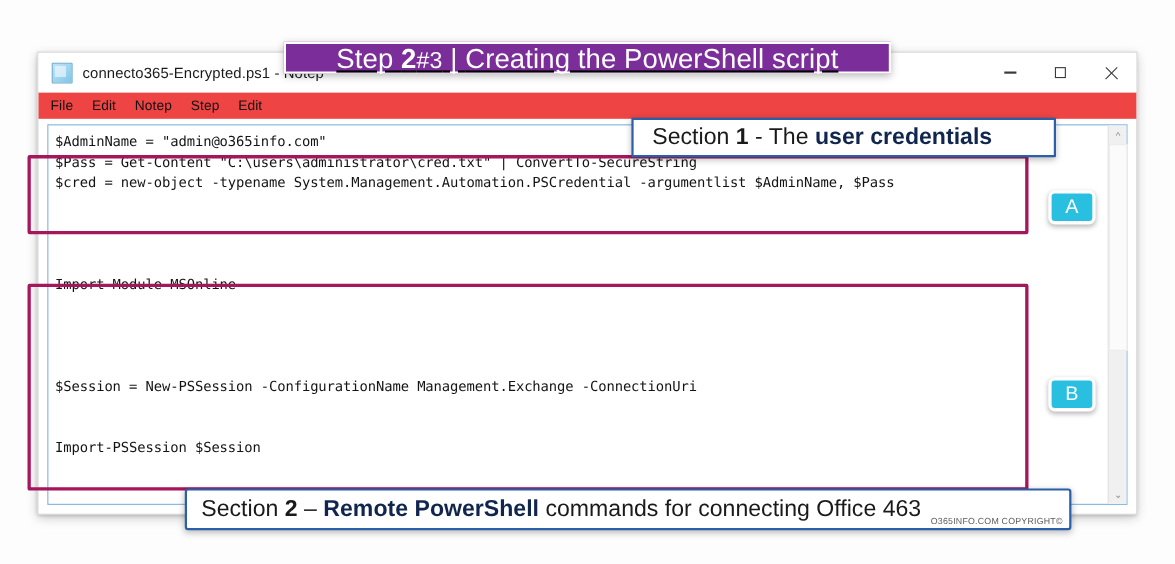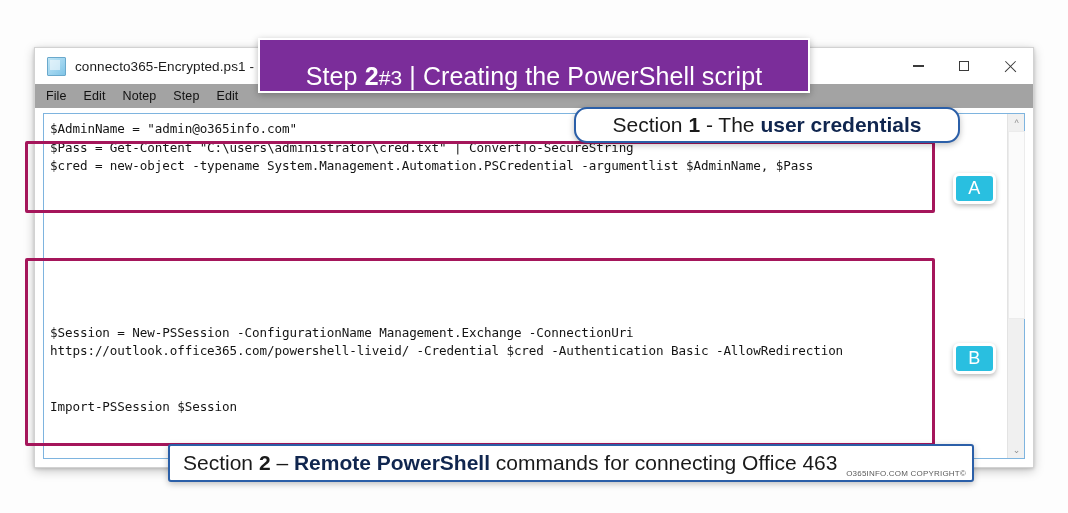--- a/index.html
+++ b/index.html
@@ -47,21 +47,21 @@
   .np-ctrl .min{display:block;width:11px;height:1.4px;background:#3a3a3a;}
   .np-ctrl .max{display:block;width:10px;height:10px;border:1.4px solid #3a3a3a;box-sizing:border-box;}
   .np-ctrl .cls{position:relative;width:13px;height:13px;}
   .np-ctrl .cls:before,.np-ctrl .cls:after{
     content:"";position:absolute;left:-1px;top:6px;width:15px;height:1.4px;background:#3a3a3a;
   }
   .np-ctrl .cls:before{transform:rotate(45deg);}
   .np-ctrl .cls:after{transform:rotate(-45deg);}
 
   .np-menubar{
-    height:24px;display:flex;align-items:center;padding-left:11px;background:#a3a3a3;
+    height:24px;display:flex;align-items:center;padding-left:11px;background:#ef4444;
   }
   .np-menu{
     font-size:12.5px;color:#111111;margin-right:17px;letter-spacing:.1px;
   }
 
   .np-body{
     position:absolute;left:8px;right:8px;top:65px;bottom:8px;
     border:1px solid #7eb4df;background:#ffffff;box-sizing:border-box;
   }
   .np-text{
@@ -85,44 +85,45 @@
     color:#8e8e8e;font-size:9px;
   }
   .np-scroll .arrow.bottom{position:absolute;bottom:0;left:0;}
   .np-scroll .thumb{
     position:absolute;left:0;top:17px;width:17px;height:188px;background:#fbfbfb;
     border:1px solid #ececec;box-sizing:border-box;
   }
 
   
   .step-banner{
-    position:absolute;left:258px;top:38px;width:552px;height:55px;
+    position:absolute;left:258px;top:38px;width:552px;height:29px;
     background:#7b2d9a;
     border:2px solid #ffffff;
     box-shadow:0 2px 7px rgba(0,0,0,.28);
-    display:flex;align-items:flex-end;justify-content:center;
+    display:flex;align-items:flex-start;justify-content:center;
     box-sizing:border-box;
+    text-decoration:underline;
   }
   .step-banner .txt{
     color:#ffffff;font-size:25px;letter-spacing:.1px;white-space:nowrap;
   }
   .step-banner .b{font-weight:bold;}
   .step-banner .small{font-size:21px;}
 
   
   .callout{
     position:absolute;background:#ffffff;border:2px solid #2b5fa8;
     box-shadow:0 2px 6px rgba(0,0,0,.25);
     display:flex;align-items:center;box-sizing:border-box;
   }
   .callout .txt{font-size:21px;color:#1a1a1a;white-space:nowrap;}
   .callout .bold-dark{font-weight:bold;color:#10264f;}
   .callout .num{font-weight:bold;color:#1a1a1a;}
 
-  #callout-section1{left:574px;top:107px;width:386px;height:36px;padding:0 17px;border-radius:13px;justify-content:center;}
+  #callout-section1{left:574px;top:107px;width:386px;height:36px;padding:0 17px;border-radius:1px;}
   #callout-section2{left:168px;top:444px;width:806px;height:38px;padding:0 13px;border-radius:3px;}
 
   .watermark{
     position:absolute;right:6px;bottom:2px;
     font-size:8px;color:#5b5b5b;letter-spacing:.2px;white-space:nowrap;margin-left:48px;
   }
 
   
   .hl-rect{
     position:absolute;border:3px solid #a5165b;box-sizing:border-box;
@@ -177,26 +178,26 @@
       <div class="np-text">
 
         <div class="code-line">$AdminName = "admin@o365info.com"</div>
         <div class="code-line">$Pass = Get-Content "C:\users\administrator\cred.txt" | ConvertTo-SecureString</div>
         <div class="code-line">$cred = new-object -typename System.Management.Automation.PSCredential -argumentlist $AdminName, $Pass</div>
         <div class="code-line blank"></div>
         <div class="code-line blank"></div>
         <div class="code-line blank"></div>
         <div class="code-line blank"></div>
 
+        <div class="code-line">Import-Module MSOnline</div>
         <div class="code-line blank"></div>
         <div class="code-line blank"></div>
         <div class="code-line blank"></div>
         <div class="code-line blank"></div>
         <div class="code-line">$Session = New-PSSession -ConfigurationName Management.Exchange -ConnectionUri</div>
-        <div class="code-line">https://outlook.office365.com/powershell-liveid/ -Credential $cred -Authentication Basic -AllowRedirection</div>
         <div class="code-line blank"></div>
         <div class="code-line blank"></div>
         <div class="code-line">Import-PSSession $Session</div>
       </div>
 
       <div class="np-scroll">
         <div class="arrow">^</div>
         <div class="thumb"></div>
         <div class="arrow bottom">⌄</div>
       </div>

